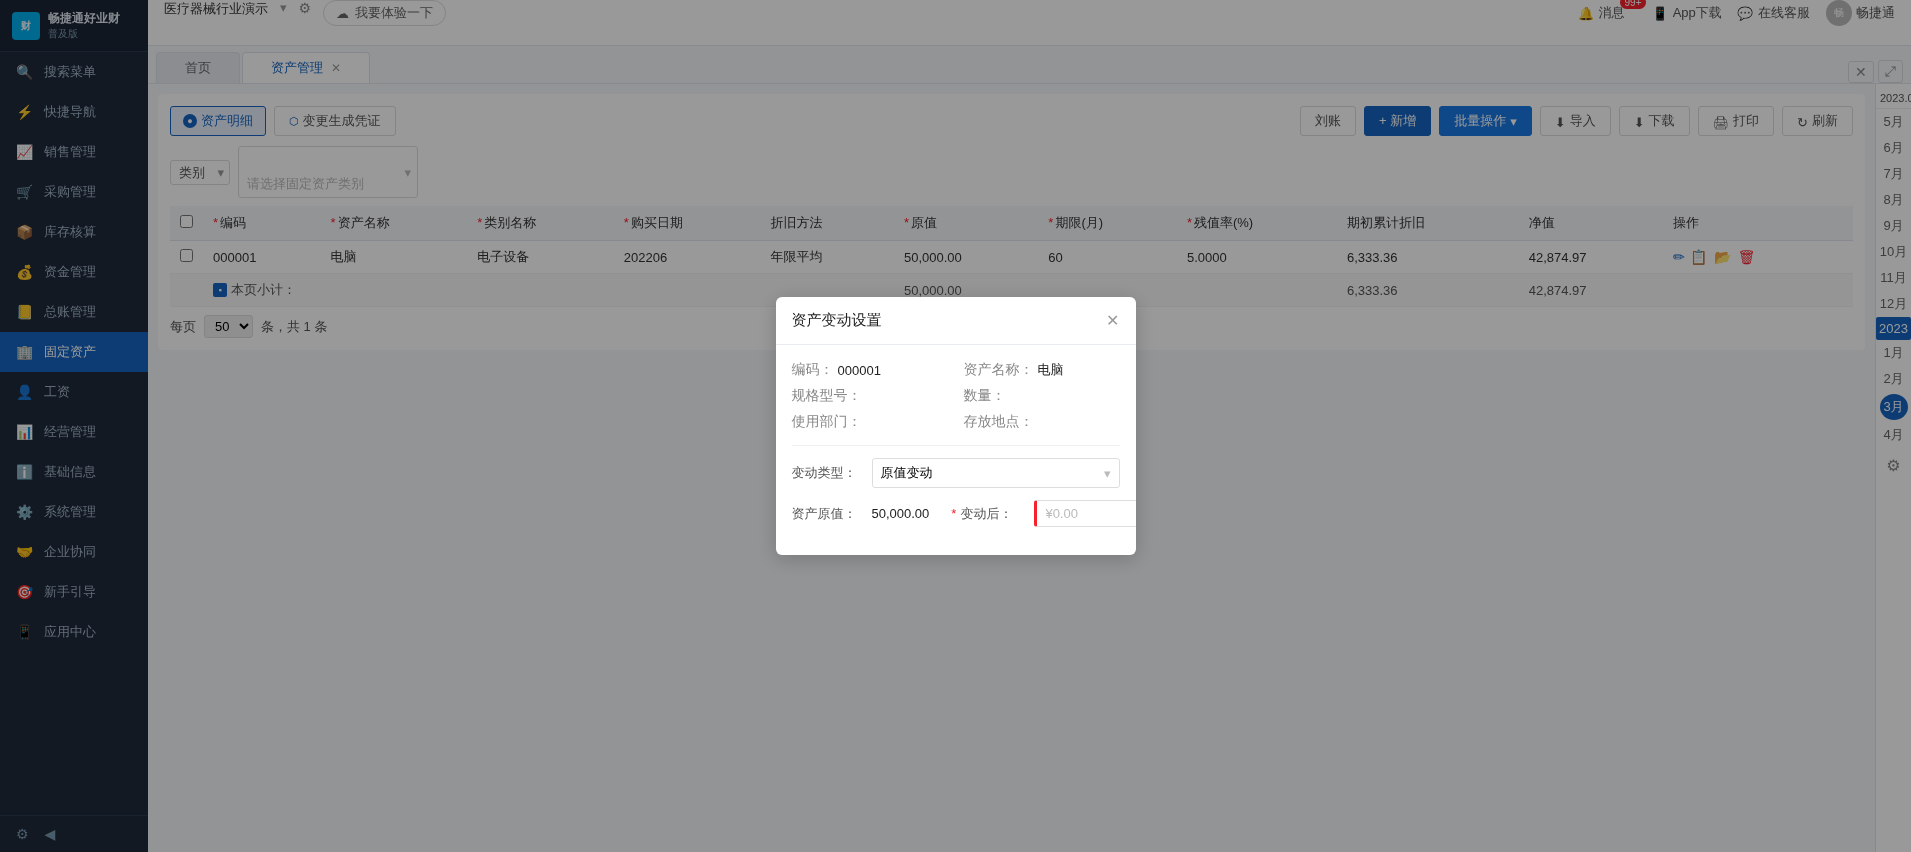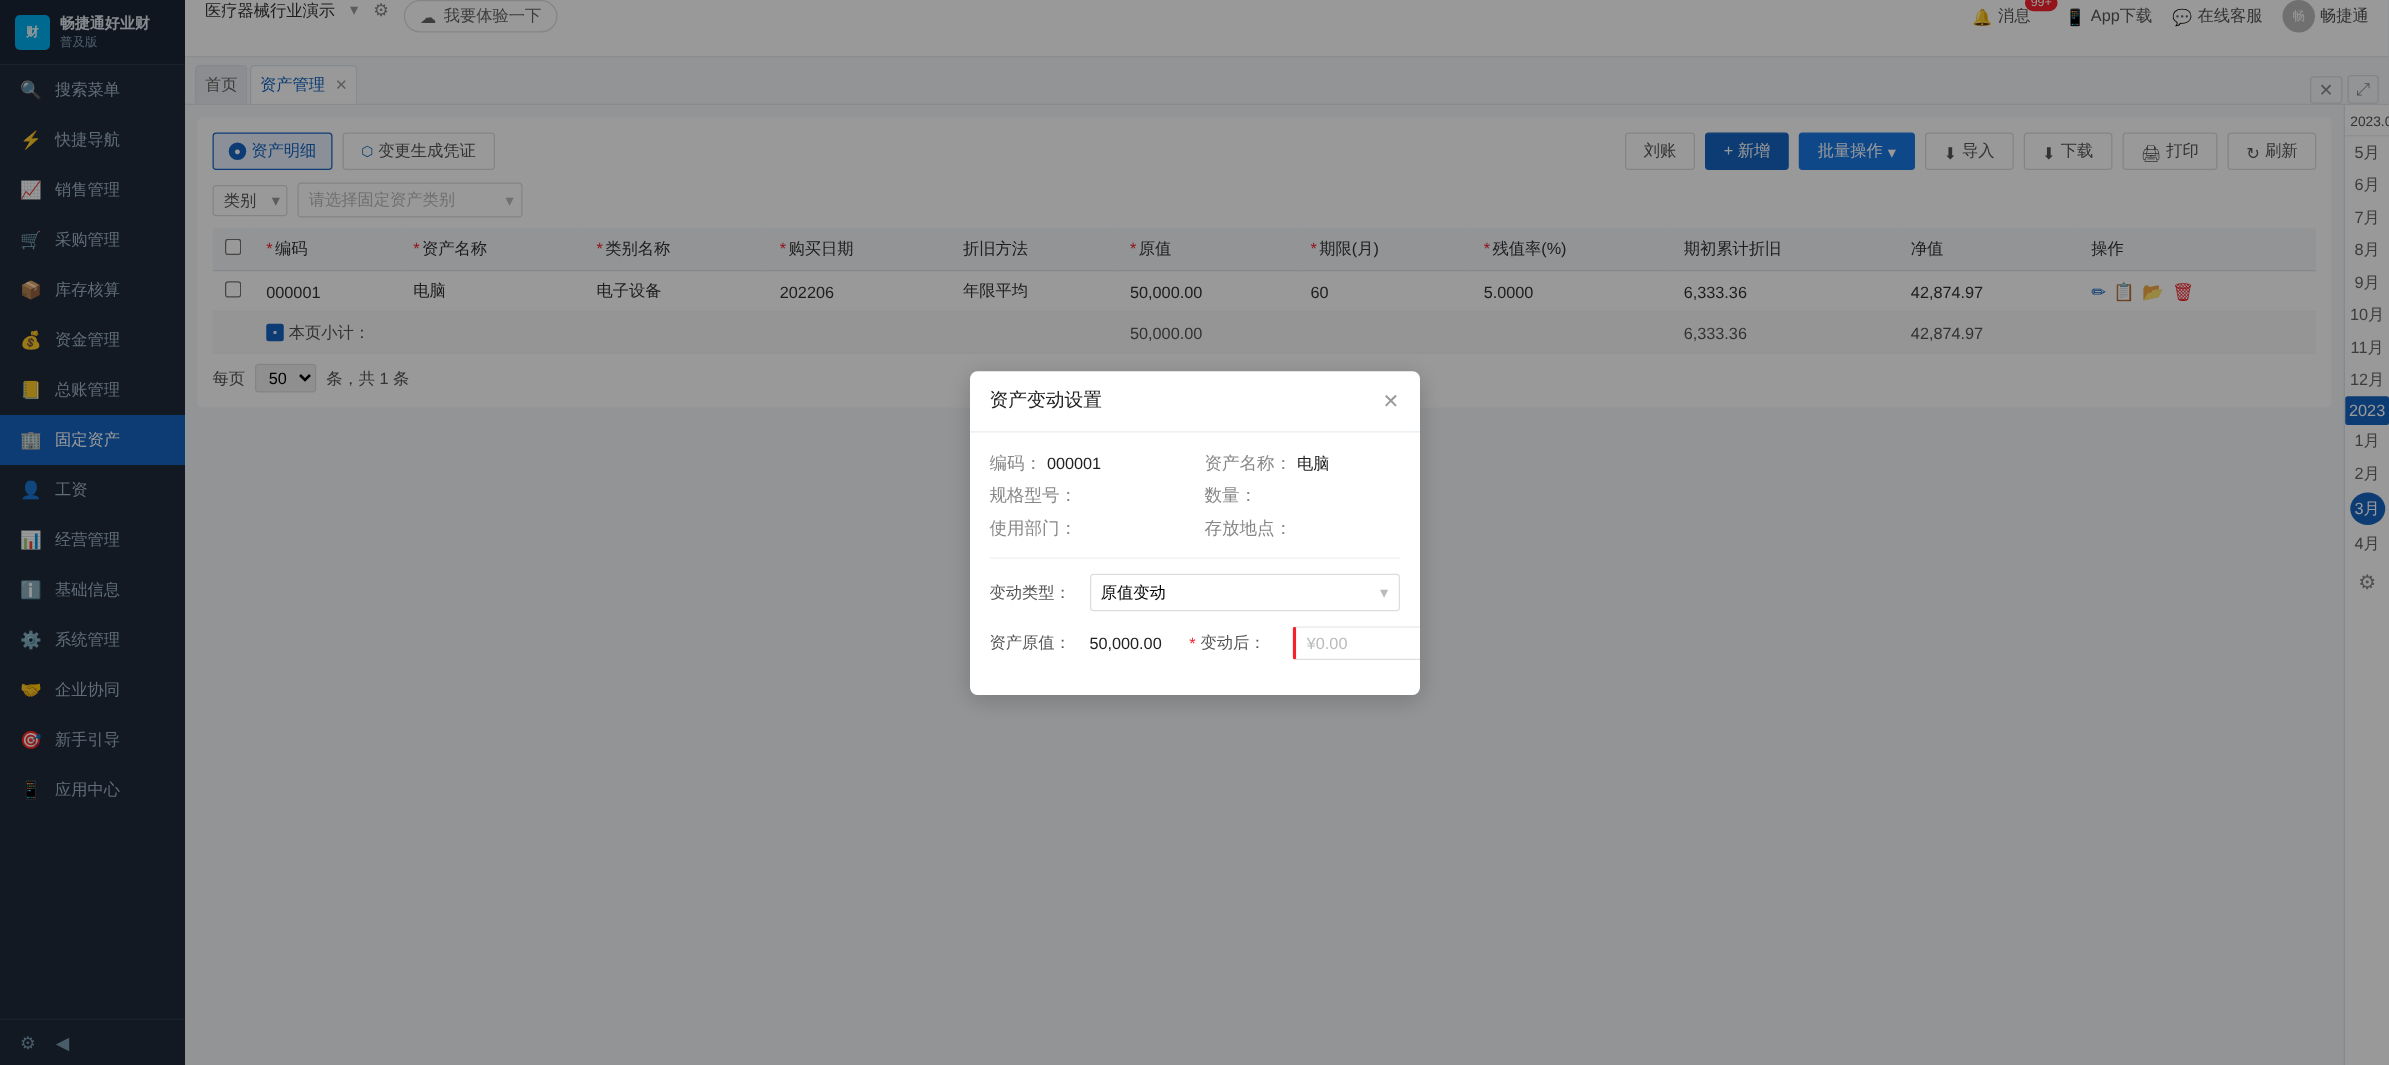--- a/index.html
+++ b/index.html
@@ -26,21 +26,21 @@
     .topbar { height: 46px; background: #fff; border-bottom: 1px solid #e0e6ed; display: flex; align-items: flex-start; padding: 0 16px; gap: 12px; }
     .topbar-gear { color: #888; font-size: 14px; cursor: pointer; }
     .topbar-test { display: flex; align-items: center; gap: 6px; color: #666; font-size: 13px; border: 1px solid #ddd; border-radius: 16px; padding: 3px 12px; cursor: pointer; }
     .topbar-right { display: flex; align-items: center; gap: 16px; color: #555; }
     .topbar-right-item { display: flex; align-items: center; gap: 4px; cursor: pointer; font-size: 12px; position: relative; }
     .badge { background: #f5222d; color: #fff; font-size: 10px; border-radius: 8px; padding: 1px 5px; position: absolute; top: -8px; right: -10px; white-space: nowrap; }
     .topbar-avatar { width: 26px; height: 26px; background: #bbb; border-radius: 50%; display: flex; align-items: center; justify-content: center; color: white; font-size: 10px; }
 
     
     .tabbar { height: 38px; background: #f5f7fa; border-bottom: 1px solid #e0e6ed; display: flex; align-items: flex-end; padding: 0 8px; gap: 2px; }
-    .tab { padding: 6px 7px; border-radius: 4px 4px 0 0; cursor: pointer; font-size: 13px; color: #555; background: #e8ecf0; border: 1px solid #dde3ea; border-bottom: none; display: flex; align-items: center; gap: 8px; text-align: center; }
+    .tab { padding: 6px 28px; border-radius: 4px 4px 0 0; cursor: pointer; font-size: 13px; color: #555; background: #e8ecf0; border: 1px solid #dde3ea; border-bottom: none; display: flex; align-items: center; gap: 8px; text-align: center; }
     .tab.active { background: #fff; color: #1565c0; border-color: #dde3ea; }
     .tab-home { color: #666; }
     .tab-close { color: #999; font-size: 12px; cursor: pointer; }
     .tabbar-right { margin-left: auto; display: flex; align-items: center; gap: 4px; }
     .tabbar-btn { cursor: pointer; color: #888; font-size: 14px; padding: 2px 6px; border: 1px solid #ddd; border-radius: 3px; background: #f5f7fa; }
 
     
     .content { flex: 1; display: flex; overflow: hidden; }
     .content-main { flex: 1; background: #f5f7fa; padding: 10px; overflow: auto; }
 
@@ -277,21 +277,21 @@
           </div>
         </div>
 
         <div class="filter-row">
           <div class="filter-select-wrap">
             <select class="filter-select">
               <option>类别</option>
             </select>
           </div>
           <div class="filter-input-wrap">
-            <span style="color:#bbb;">请选择固定资产类别</span>
+            <span style="color:#bbb;margin-top:24px;">请选择固定资产类别</span>
             <span class="caret-btn">▾</span>
           </div>
         </div>
 
         <div class="table-wrap">
           <table>
             <thead>
               <tr>
                 <th class="checkbox-cell"><input type="checkbox" style=""></th>
                 <th><span class="required">*</span><span>编码</span></th>

